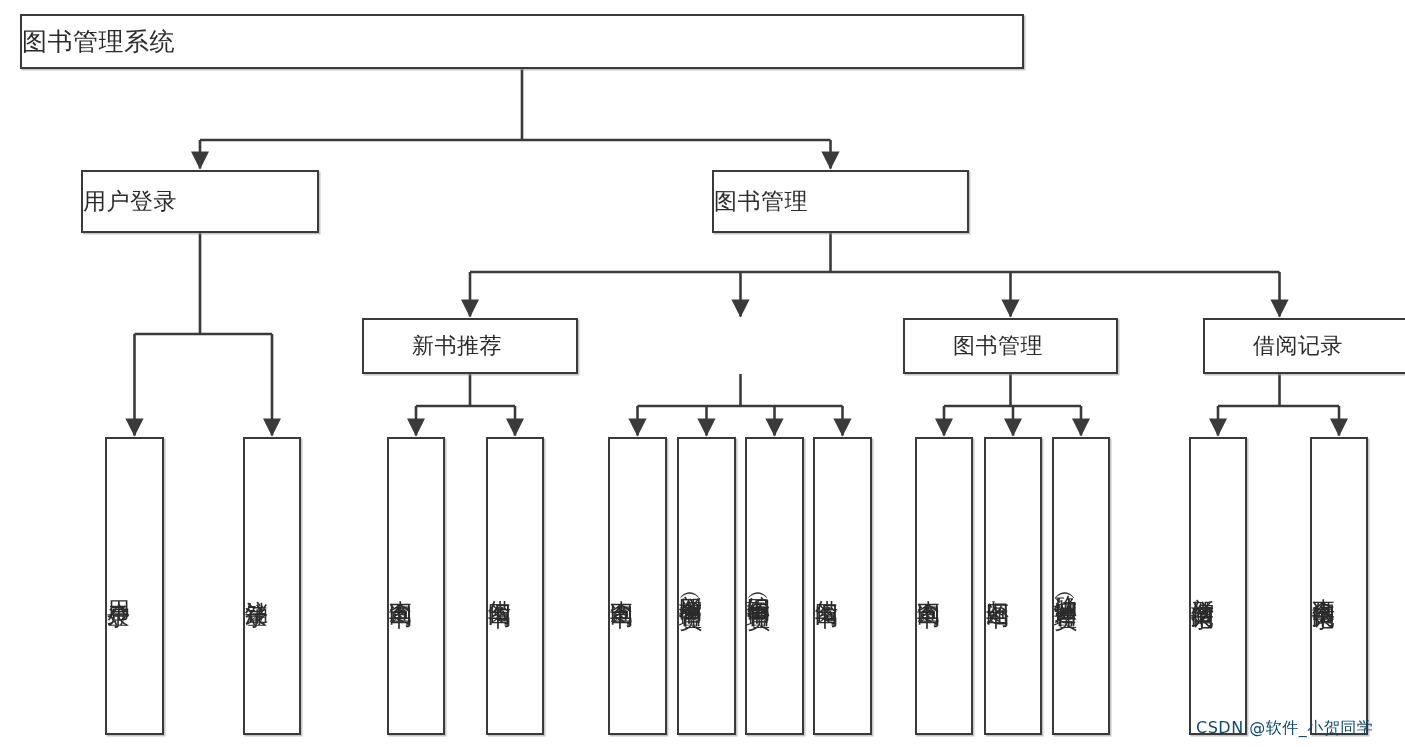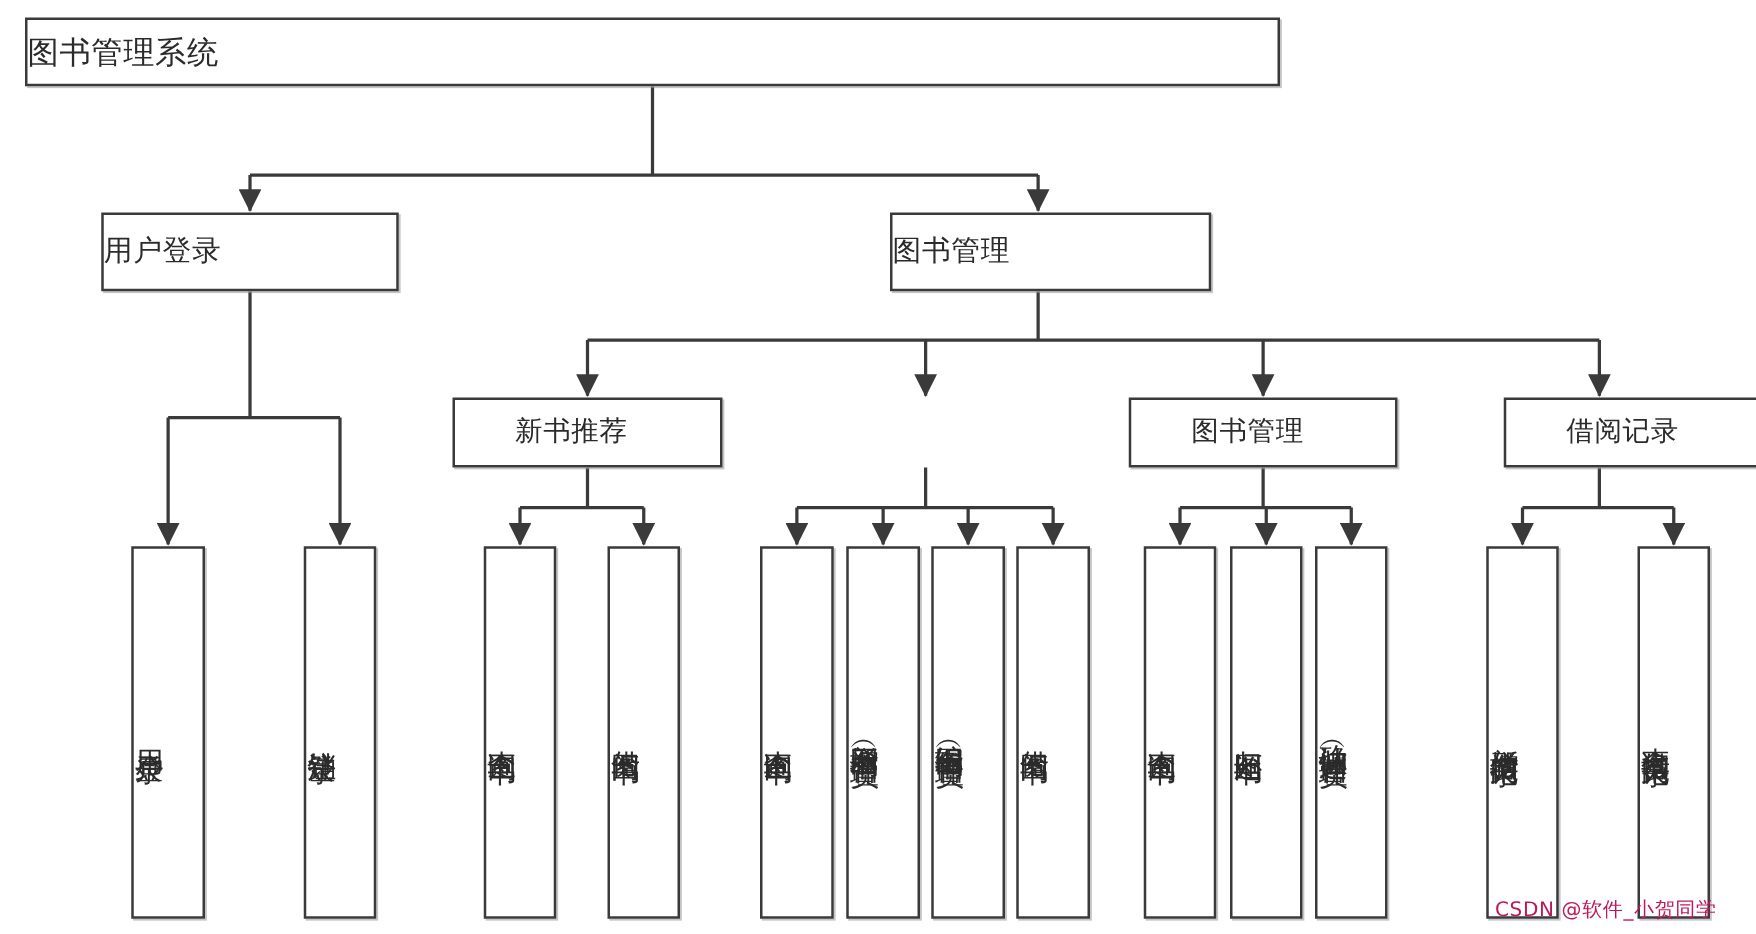--- a/index.html
+++ b/index.html
@@ -52,21 +52,21 @@
     text-orientation: upright;
     letter-spacing: 2px;
     line-height: 1.0;
   }
   #node-root .label { font-size: 25px; }
   .lvl1 .label { font-size: 23px; }
   .lvl2 .label { font-size: 22px; margin-left: 48px; }
   .leaf .label { font-size: 23px; }
   #watermark {
     position: absolute;
-    color: #be185d;
+    color: #0c4a6e;
     font-size: 16px;
     letter-spacing: 0.5px;
     white-space: nowrap;
     user-select: none;
   }
 </style>
 </head>
 <body>
 
 <div id="canvas">

